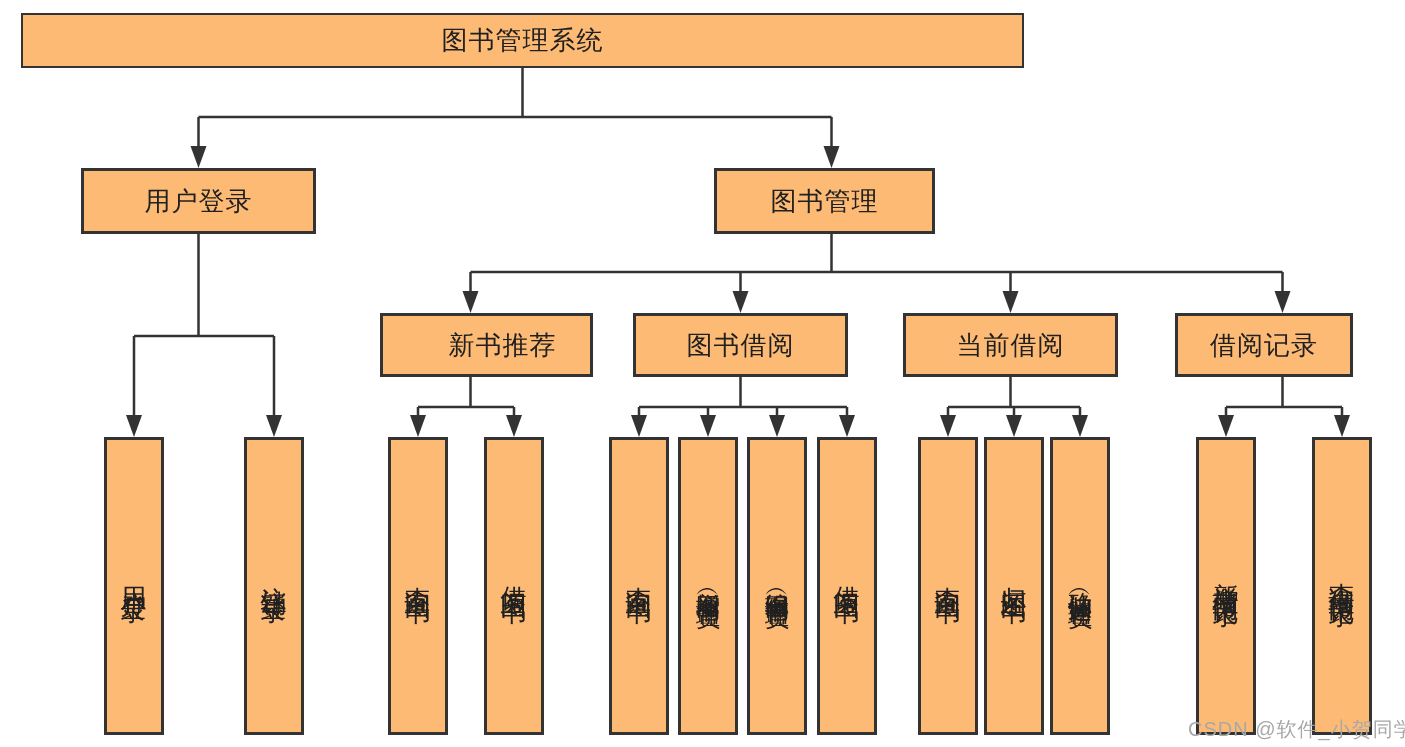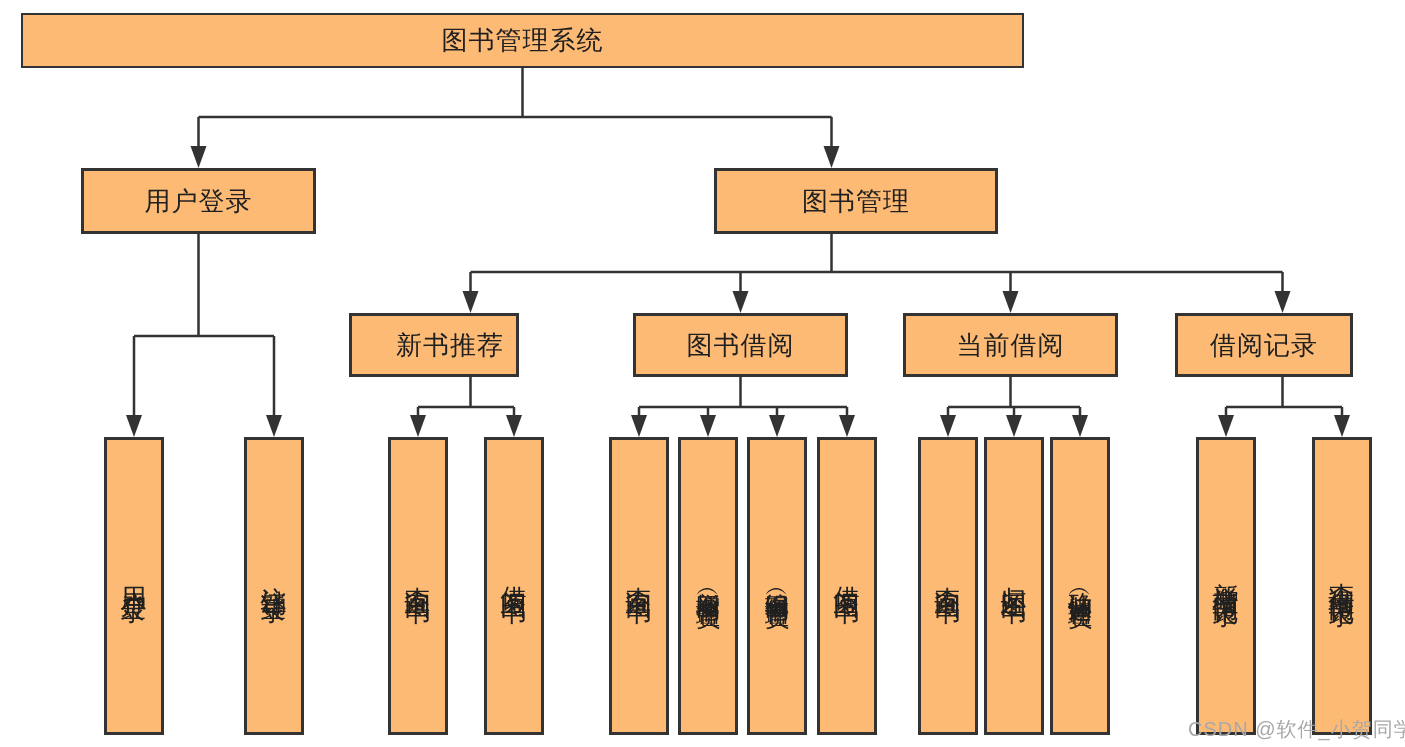--- a/index.html
+++ b/index.html
@@ -7,22 +7,22 @@
     position:relative;width:1405px;height:747px;background:#ffffff;overflow:hidden;
     font-family:"Liberation Sans","DejaVu Sans",sans-serif;
   }
   .edges{position:absolute;left:0;top:0;}
   .box{
     position:absolute;box-sizing:border-box;border:3px solid #333333;background:#fdba74;
     display:flex;align-items:center;justify-content:center;z-index:2;
   }
   .b-root{left:21px;top:13px;width:1003px;height:55px;border-width:2px;}
   .b-n2a{left:81px;top:168px;width:235px;height:66px;}
-  .b-n2b{left:714px;top:168px;width:284px;height:66px;}
-  .b-n3a{left:349px;top:313px;width:170px;height:64px;padding-left:32px;}
+  .b-n2b{left:714px;top:168px;width:221px;height:66px;}
+  .b-n3a{left:380px;top:313px;width:213px;height:64px;padding-left:32px;}
   .b-n3b{left:633px;top:313px;width:215px;height:64px;}
   .b-n3c{left:903px;top:313px;width:215px;height:64px;}
   .b-n3d{left:1175px;top:313px;width:178px;height:64px;}
   .leaf{top:437px;width:60px;height:298px;}
   .b-l1{left:104px;} .b-l2{left:244px;} .b-l3{left:388px;} .b-l4{left:484px;}
   .b-l5{left:609px;} .b-l6{left:678px;} .b-l7{left:747px;} .b-l8{left:817px;}
   .b-l9{left:918px;} .b-l10{left:984px;} .b-l11{left:1050px;}
   .b-l12{left:1196px;} .b-l13{left:1312px;}
   .h-label{font-size:26px;color:#202020;white-space:nowrap;letter-spacing:1px;}
   .v-label{

